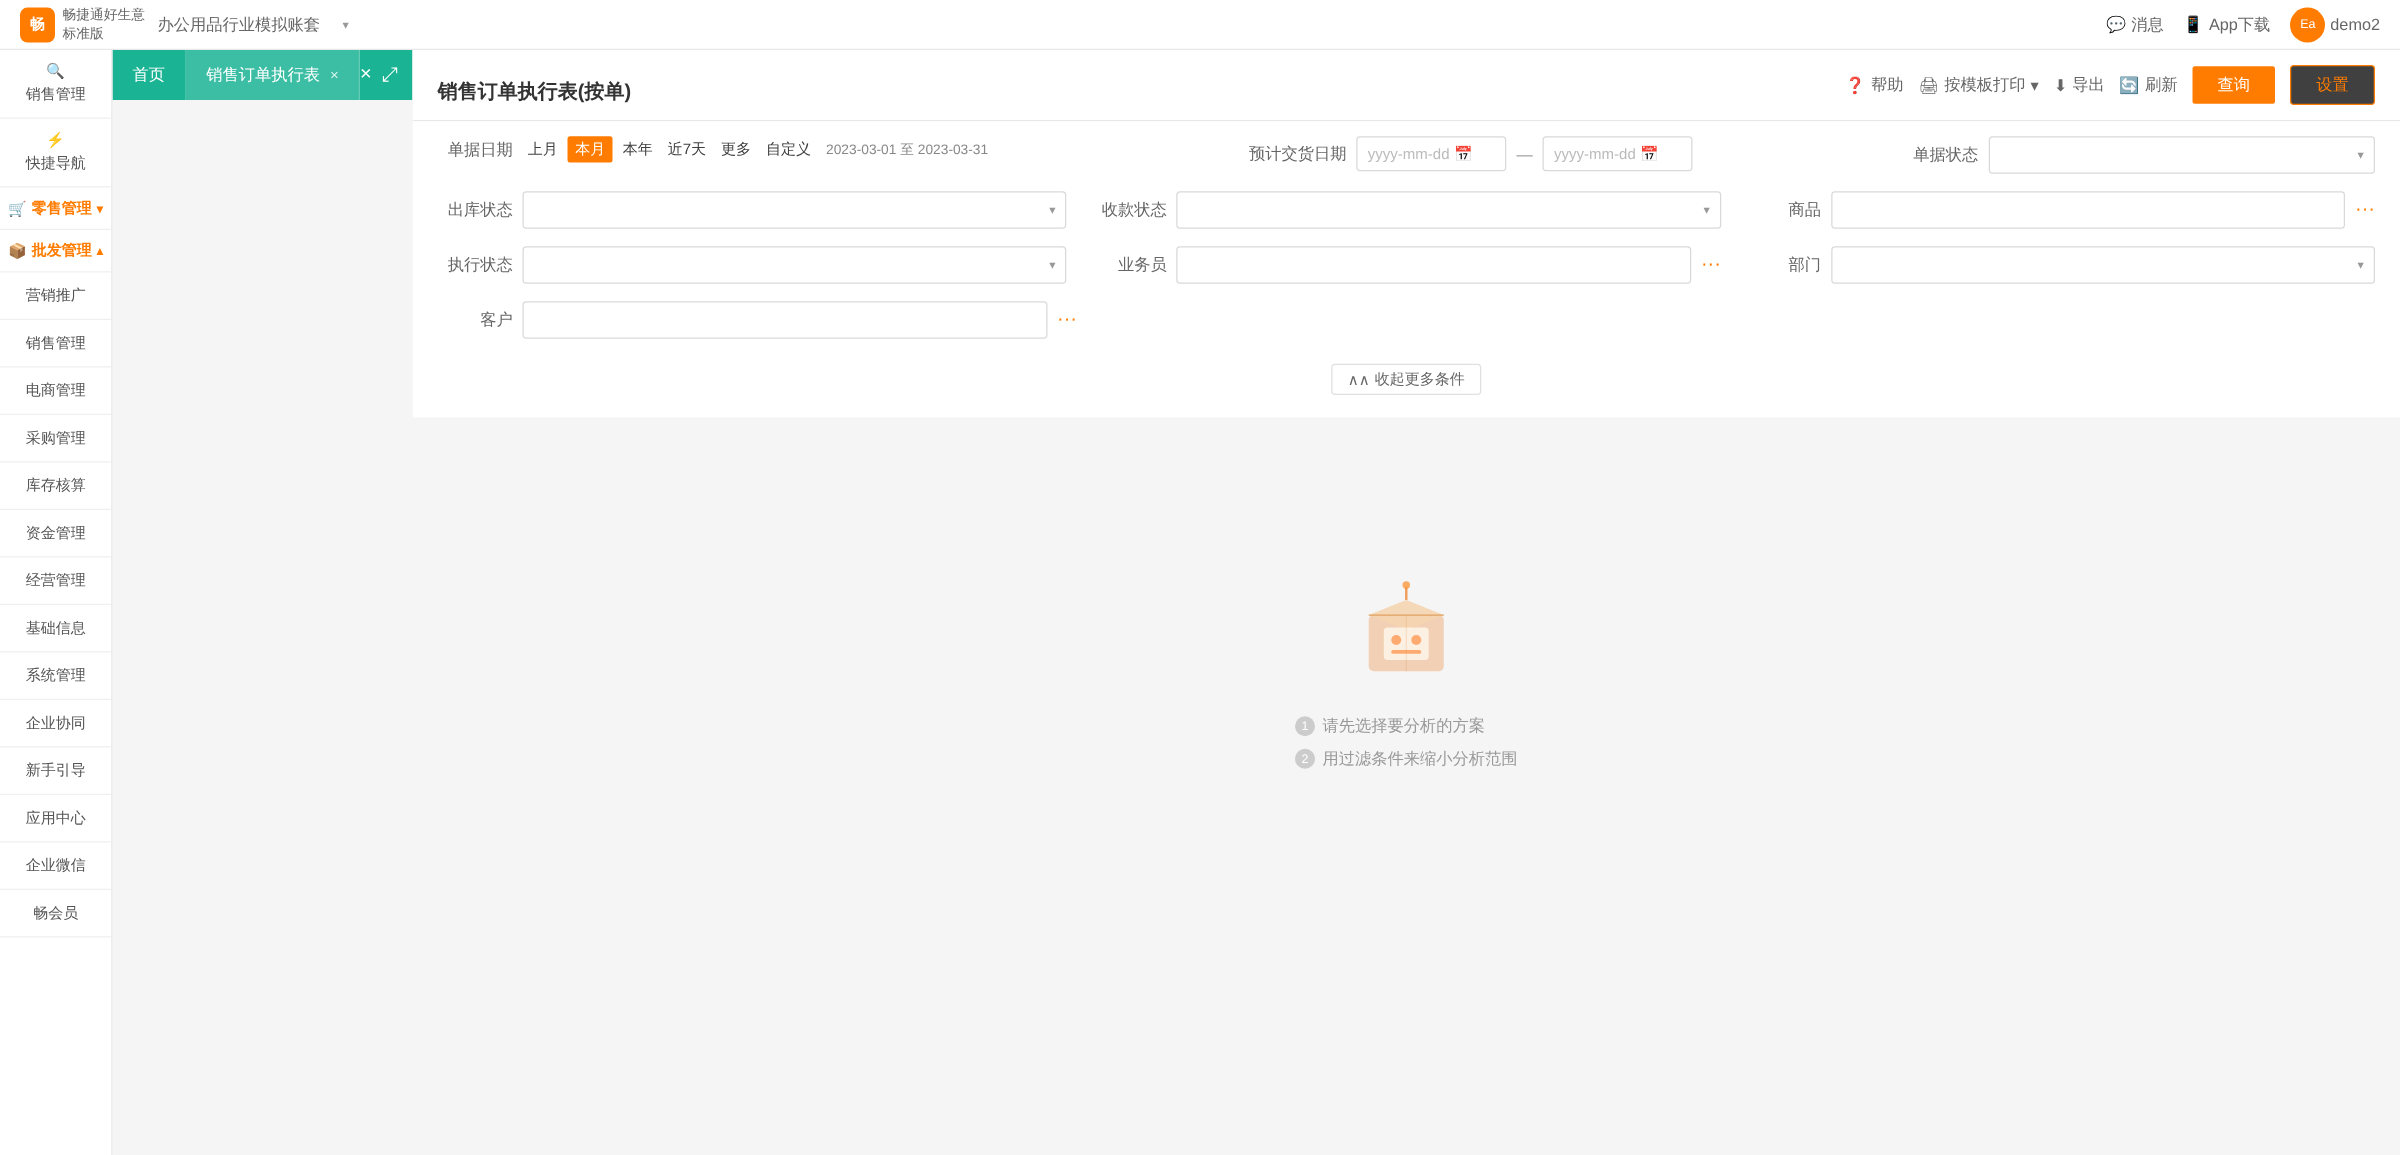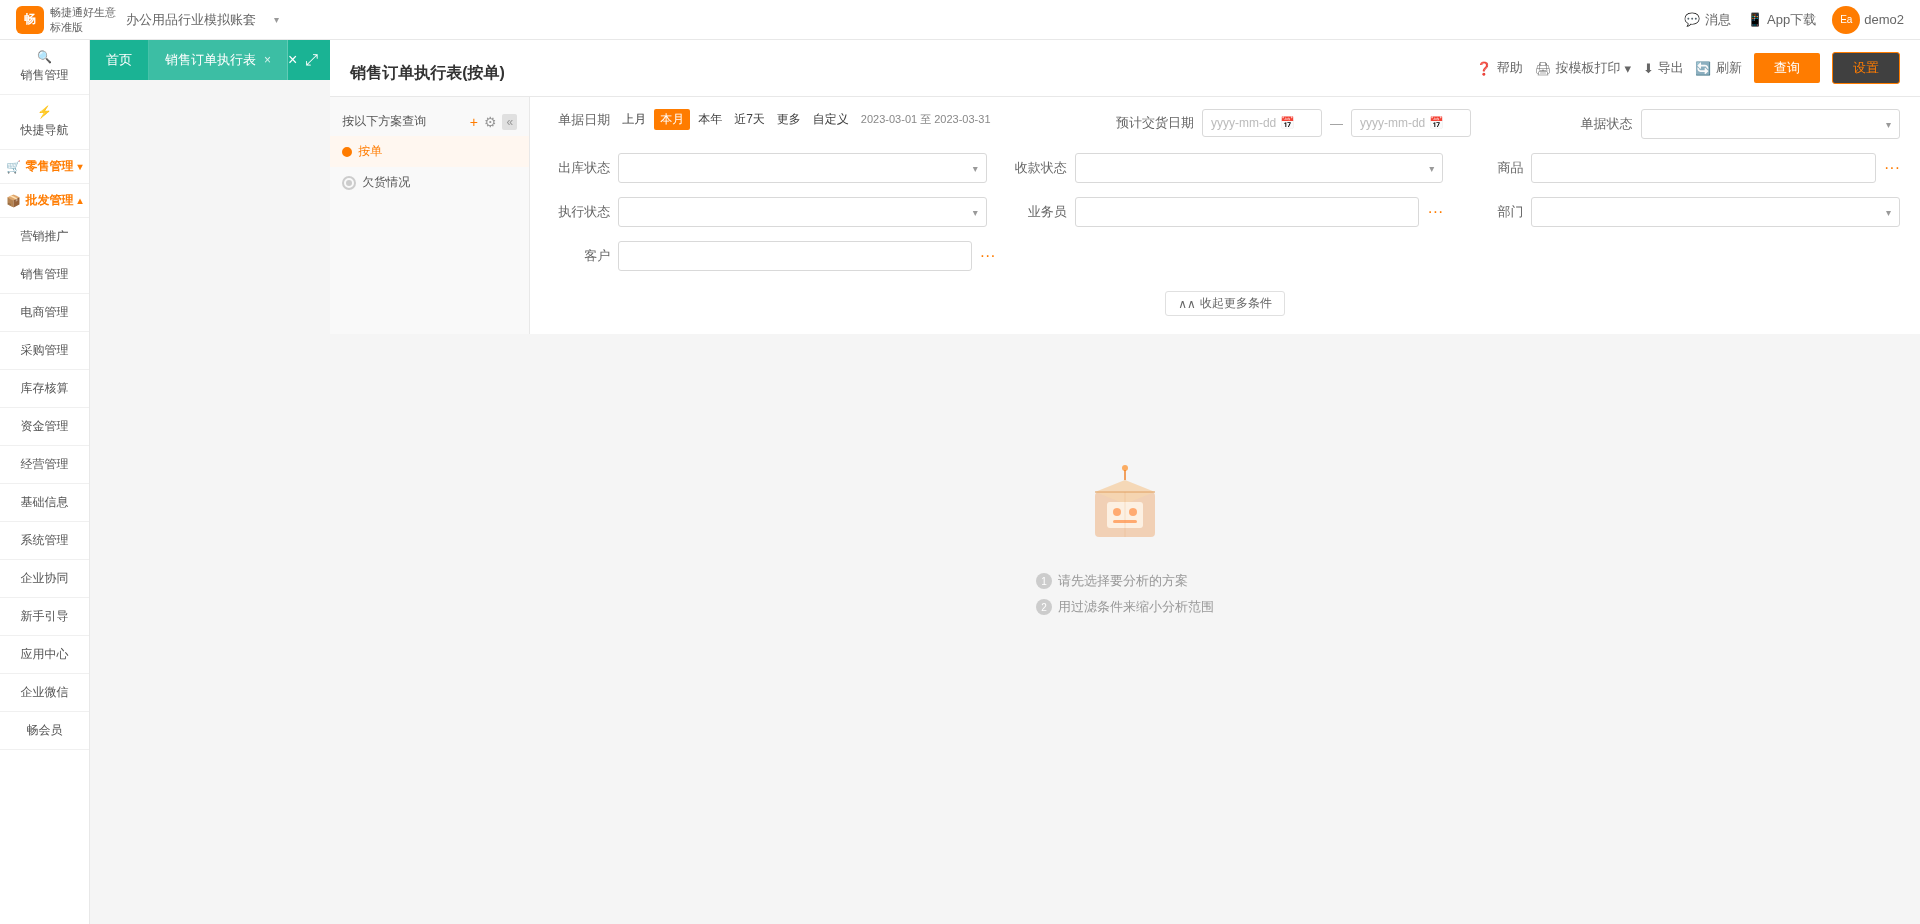--- a/index.html
+++ b/index.html
@@ -373,40 +373,20 @@
             <span>🔄</span>
             <span>刷新</span>
           </div>
           <button class="btn-primary">查询</button>
           <button class="btn-secondary">设置</button>
         </div>
       </div>
 
       <div class="filter-panel">
 
-        <div class="filter-left">
-          <div class="filter-scheme-header">
-            <span>按以下方案查询</span>
-            <div class="filter-scheme-actions">
-              <span class="scheme-btn">+</span>
-              <span class="scheme-btn-gray">⚙</span>
-              <button class="collapse-btn">«</button>
-            </div>
-          </div>
-          <div class="scheme-item active">
-            <div class="scheme-item-dot filled"></div>
-            <span>按单</span>
-          </div>
-          <div class="scheme-item">
-            <div class="scheme-item-circle">
-              <div class="scheme-item-circle-inner"></div>
-            </div>
-            <span>欠货情况</span>
-          </div>
-        </div>
 
         <div class="filter-right">
 
           <div class="filter-row">
 
             <div class="filter-group" style="flex:2.5; min-width: 420px;">
               <span class="filter-label">单据日期</span>
               <div class="filter-date-tabs">
                 <span class="date-tab">上月</span>
                 <span class="date-tab active">本月</span>

